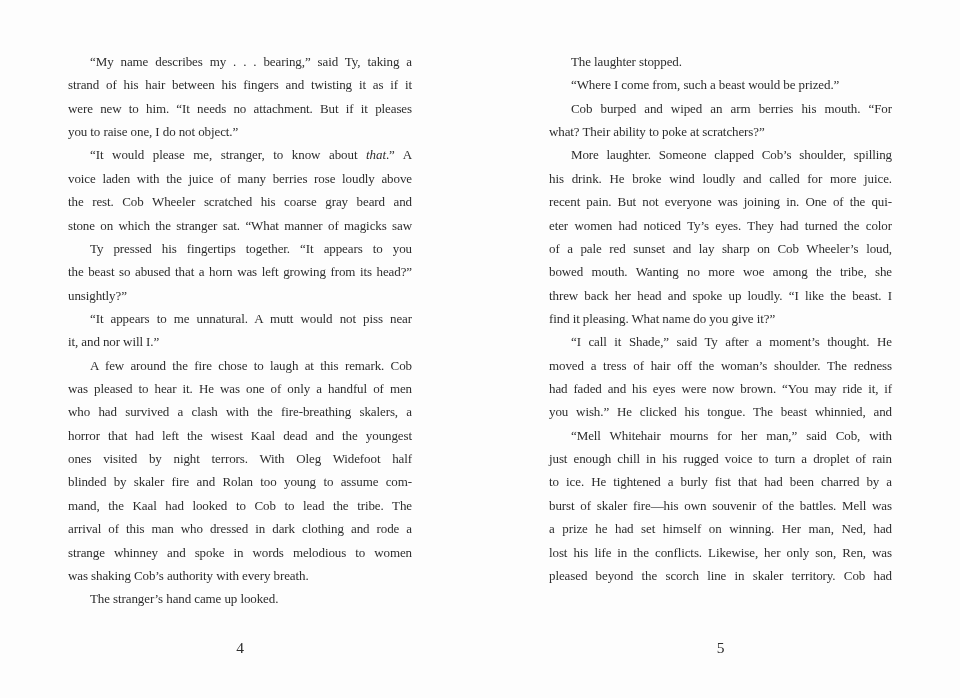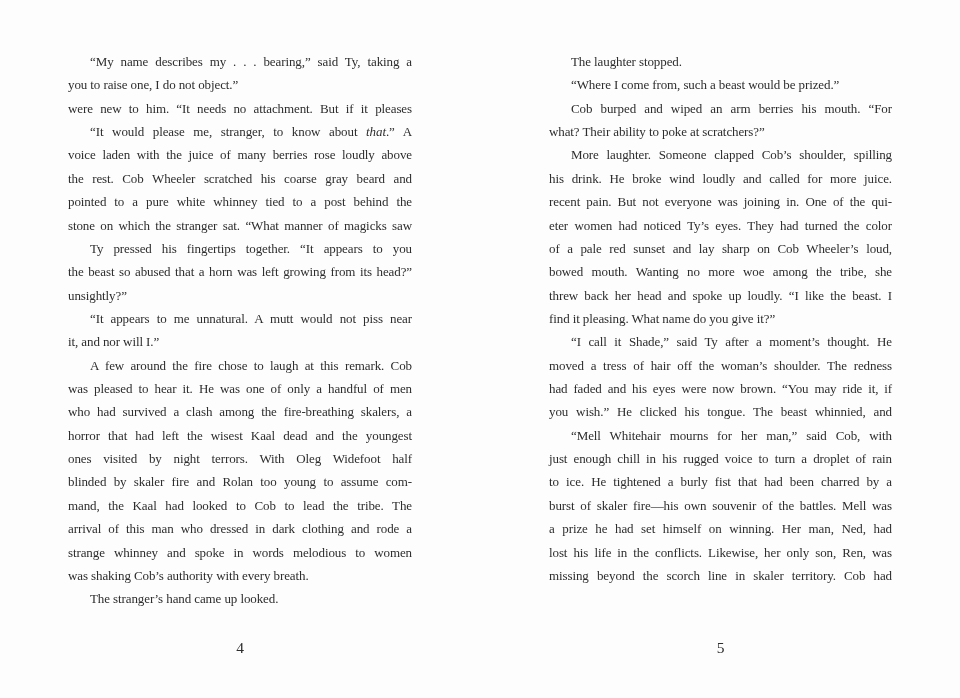--- a/index.html
+++ b/index.html
@@ -60,35 +60,35 @@
   }
 </style>
 </head>
 <body>
 
 <div class="spread">
 
   <div class="page page-left">
     <div class="text-block">
         <div class="line indent">“My name describes my . . . bearing,” said Ty, taking a</div>
+        <div class="line">strand of his hair between his fingers and twisting it as if it</div>
+        <div class="line">were new to him. “It needs no attachment. But if it pleases</div>
         <div class="line pend">you to raise one, I do not object.”</div>
-        <div class="line">were new to him. “It needs no attachment. But if it pleases</div>
         <div class="line indent">“It would please me, stranger, to know about <em>that</em>.” A</div>
         <div class="line">voice laden with the juice of many berries rose loudly above</div>
         <div class="line">the rest. Cob Wheeler scratched his coarse gray beard and</div>
-        <div class="line">pointed to a pure white whinney tied to a post behind the</div>
         <div class="line">stone on which the stranger sat. “What manner of magicks saw</div>
         <div class="line indent">Ty pressed his fingertips together. “It appears to you</div>
         <div class="line">the beast so abused that a horn was left growing from its head?”</div>
         <div class="line pend">unsightly?”</div>
         <div class="line indent">“It appears to me unnatural. A mutt would not piss near</div>
         <div class="line pend">it, and nor will I.”</div>
         <div class="line indent">A few around the fire chose to laugh at this remark. Cob</div>
         <div class="line">was pleased to hear it. He was one of only a handful of men</div>
-        <div class="line">who had survived a clash among the fire-breathing skalers, a</div>
+        <div class="line">who had survived a clash with the fire-breathing skalers, a</div>
         <div class="line">horror that had left the wisest Kaal dead and the youngest</div>
         <div class="line">ones visited by night terrors. With Oleg Widefoot half</div>
         <div class="line">blinded by skaler fire and Rolan too young to assume com-</div>
         <div class="line">mand, the Kaal had looked to Cob to lead the tribe. The</div>
         <div class="line">arrival of this man who dressed in dark clothing and rode a</div>
         <div class="line">strange whinney and spoke in words melodious to women</div>
         <div class="line pend">was shaking Cob’s authority with every breath.</div>
         <div class="line indent pend">The stranger’s hand came up looked.</div>
       </div>
     <div class="page-number">4</div>
@@ -111,18 +111,18 @@
         <div class="line indent">“I call it Shade,” said Ty after a moment’s thought. He</div>
         <div class="line">moved a tress of hair off the woman’s shoulder. The redness</div>
         <div class="line">had faded and his eyes were now brown. “You may ride it, if</div>
         <div class="line">you wish.” He clicked his tongue. The beast whinnied, and</div>
         <div class="line indent">“Mell Whitehair mourns for her man,” said Cob, with</div>
         <div class="line">just enough chill in his rugged voice to turn a droplet of rain</div>
         <div class="line">to ice. He tightened a burly fist that had been charred by a</div>
         <div class="line">burst of skaler fire—his own souvenir of the battles. Mell was</div>
         <div class="line">a prize he had set himself on winning. Her man, Ned, had</div>
         <div class="line">lost his life in the conflicts. Likewise, her only son, Ren, was</div>
-        <div class="line">missing beyond the scorch line in skaler territory. Cob had</div>
+        <div class="line">pleased beyond the scorch line in skaler territory. Cob had</div>
       </div>
     <div class="page-number">5</div>
   </div>
 
 </div>
 
 </body></html>

